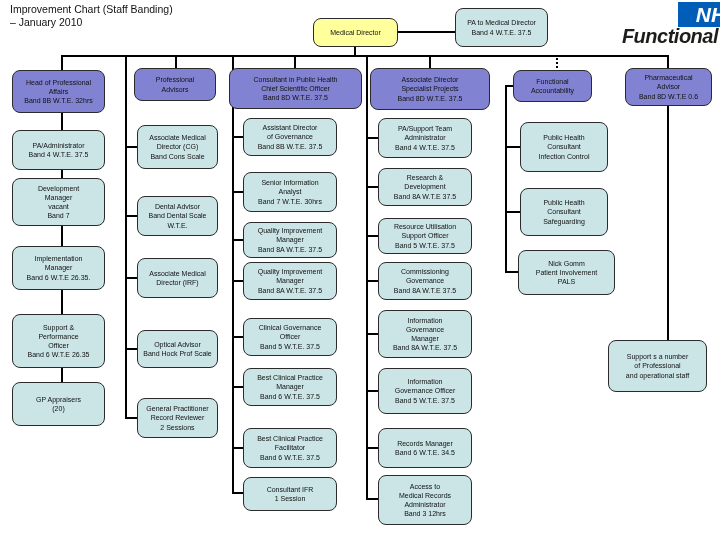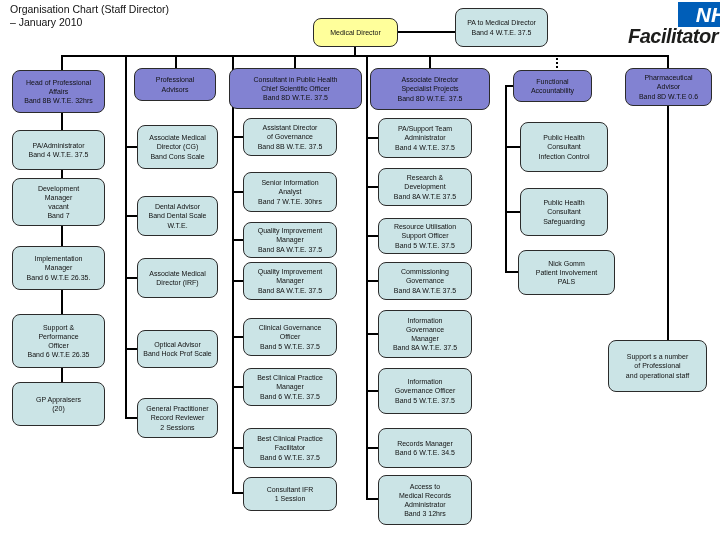--- a/index.html
+++ b/index.html
@@ -32,28 +32,28 @@
   .org-name{
     left:560px;top:25px;width:158px;height:24px;text-align:right;
     font-size:20px;font-weight:bold;font-style:italic;color:#1d1d1b;
     letter-spacing:-0.5px;
   }
 </style>
 </head>
 <body style="--purple: #8282d2; --teal: #cbe4e6; --yellow: #ffff9b; --nhs-blue: #005eb8;">
 
 <div class="abs title-block">
-  <div>Organisation Chart (Staff Director)</div>
+  <div>Improvement Chart (Staff Banding)</div>
   <div>– January  2010</div>
 </div>
 
 <div class="abs nhs-logo">
   <span>NHS</span>
 </div>
-<div class="abs org-name">Facilitator</div>
+<div class="abs org-name">Functional</div>
 
 <div class="ln ln-h" style="left:398px;top:31px;width:57px"></div>
 <div class="ln ln-v" style="left:354px;top:46px;height:10px"></div>
 <div class="ln ln-h" style="left:61px;top:55px;width:608px"></div>
 
 <div class="ln ln-v" style="left:61px;top:55px;height:335px"></div>
 
 <div class="ln ln-v" style="left:175px;top:55px;height:15px"></div>
 <div class="ln ln-v" style="left:125px;top:55px;height:363px"></div>
 <div class="ln ln-h" style="left:125px;top:146px;width:13px"></div>

